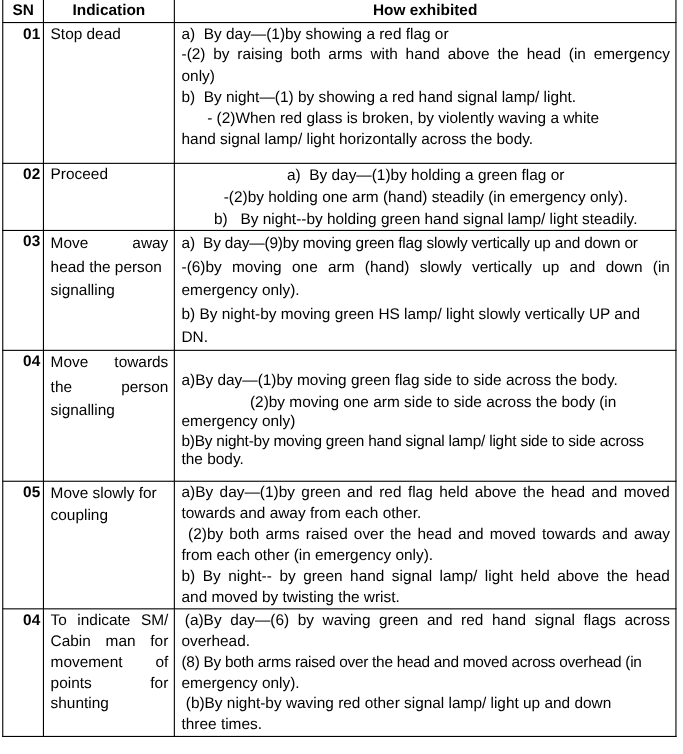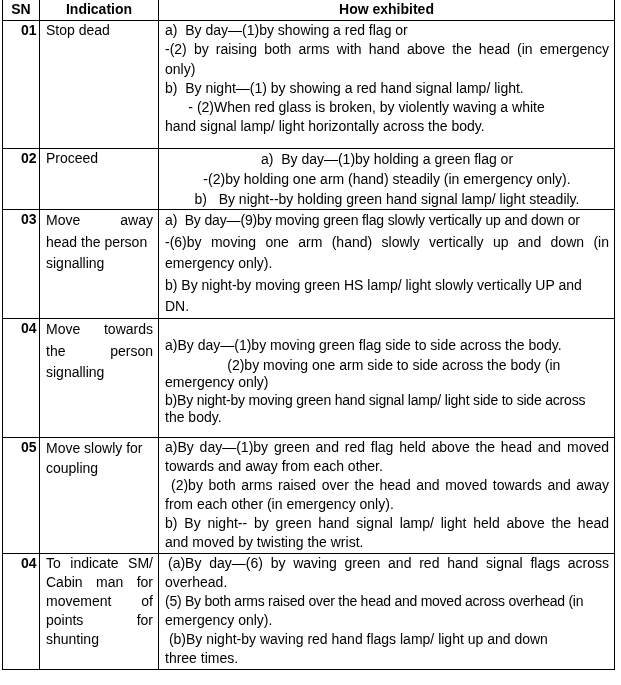--- a/index.html
+++ b/index.html
@@ -118,22 +118,22 @@
       <td class="ind" style="line-height:19px">
         <span class="j">To indicate SM/</span>
         <span class="j">Cabin man for</span>
         <span class="j">movement of</span>
         <span class="j">points for</span>
         <span class="ln">shunting</span>
       </td>
       <td class="how" style="line-height:19px">
         <span class="j" style="padding-left:3px"> (a)By day—(6) by waving green and red hand signal flags across</span>
         <span class="ln">overhead.</span>
-        <span class="ln" style="letter-spacing:-0.25px">(5) By both arms raised over the head and moved across overhead (in</span>
+        <span class="ln" style="letter-spacing:-0.25px">(8) By both arms raised over the head and moved across overhead (in</span>
         <span class="ln">emergency only).</span>
-        <span class="ln" style="white-space:pre"> (b)By night-by waving red hand flags lamp/ light up and down</span>
+        <span class="ln" style="white-space:pre"> (b)By night-by waving red other signal lamp/ light up and down</span>
         <span class="ln">three times.</span>
       </td>
     </tr>
 
   </tbody>
 </table>
 </div>
 
 </body></html>

